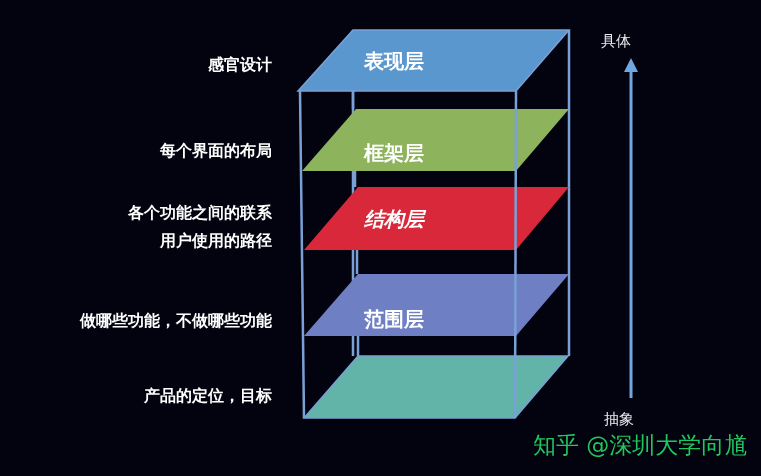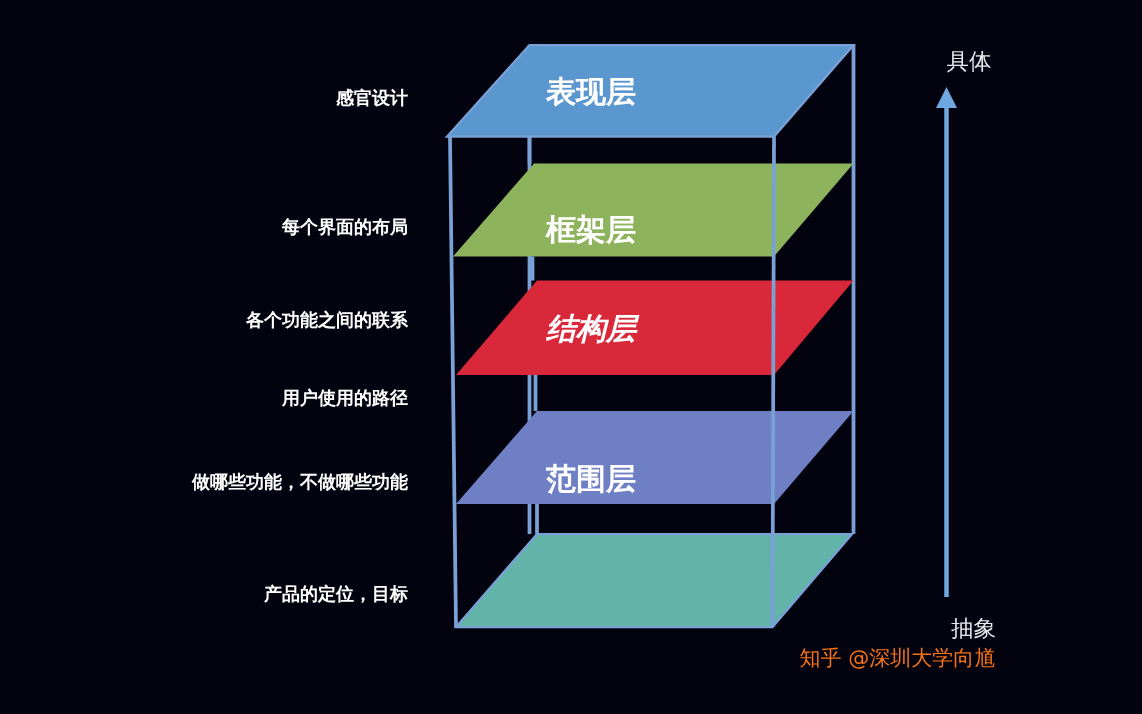--- a/index.html
+++ b/index.html
@@ -6,32 +6,32 @@
   body {
     width: 761px; height: 476px; overflow: hidden;
     background: #03030f;
     font-family: "DejaVu Sans", "Liberation Sans", sans-serif;
     position: relative;
   }
   .stage { position: absolute; left: 0; top: 0; width: 761px; height: 476px; }
   svg.diagram { position: absolute; left: 0; top: 0; }
   .left-label {
     position: absolute; right: 489px; color: #ffffff;
-    font-size: 12px; font-weight: bold; text-align: right; white-space: nowrap;
+    font-size: 16px; font-weight: bold; text-align: right; white-space: nowrap;
     line-height: 22px;
   }
   .layer-label {
     position: absolute; color: #ffffff; font-size: 20px; font-weight: bold;
     width: 140px; text-align: left; left: 364px; line-height: 26px;
   }
   .axis-label {
-    position: absolute; color: #e8e8ee; font-size: 15px; text-align: right; width: 60px;
+    position: absolute; color: #e8e8ee; font-size: 15px; text-align: left; width: 60px;
   }
   .watermark {
-    position: absolute; left: 533px; top: 430px; color: #f97316; font-size: 14px; white-space: nowrap;
+    position: absolute; left: 533px; top: 430px; color: #22c55e; font-size: 23px; white-space: nowrap;
   }
 </style>
 </head>
 <body>
 
 <div class="stage">
 
   <svg class="diagram" width="761" height="476" viewBox="0 0 761 476">
 
     <line x1="353" y1="30" x2="353" y2="356" stroke="#7aa1d6" stroke-width="2.5"></line>
@@ -51,21 +51,21 @@
     <line x1="300" y1="91" x2="304" y2="418" stroke="#7aa1d6" stroke-width="2.5"></line>
     <line x1="516" y1="91" x2="515" y2="418" stroke="#7aa1d6" stroke-width="2.5"></line>
 
     <line x1="631" y1="66" x2="631" y2="398" stroke="#6fa7e0" stroke-width="3"></line>
     <polygon points="631,58 624,72 638,72" fill="#6fa7e0"></polygon>
   </svg>
 
   <div class="left-label" style="top:54px;">感官设计</div>
   <div class="left-label" style="top:140px;">每个界面的布局</div>
   <div class="left-label" style="top:202px;">各个功能之间的联系</div>
-  <div class="left-label" style="top:230px;margin-top:24px;">用户使用的路径</div>
+  <div class="left-label" style="top:230px;">用户使用的路径</div>
   <div class="left-label" style="top:385px;">产品的定位，目标</div>
   <div class="left-label" style="top:310px;">做哪些功能，不做哪些功能</div>
 
   <div class="layer-label" style="top:48px;">表现层</div>
   <div class="layer-label" style="top:140px;">框架层</div>
   <div class="layer-label" style="top:206px;font-style:italic;">结构层</div>
   <div class="layer-label" style="top:292px;margin-top:14px;">范围层</div>
 
   <div class="axis-label" style="left:601px; top:32px;">具体</div>
   <div class="axis-label" style="left:604px; top:410px;">抽象</div>

